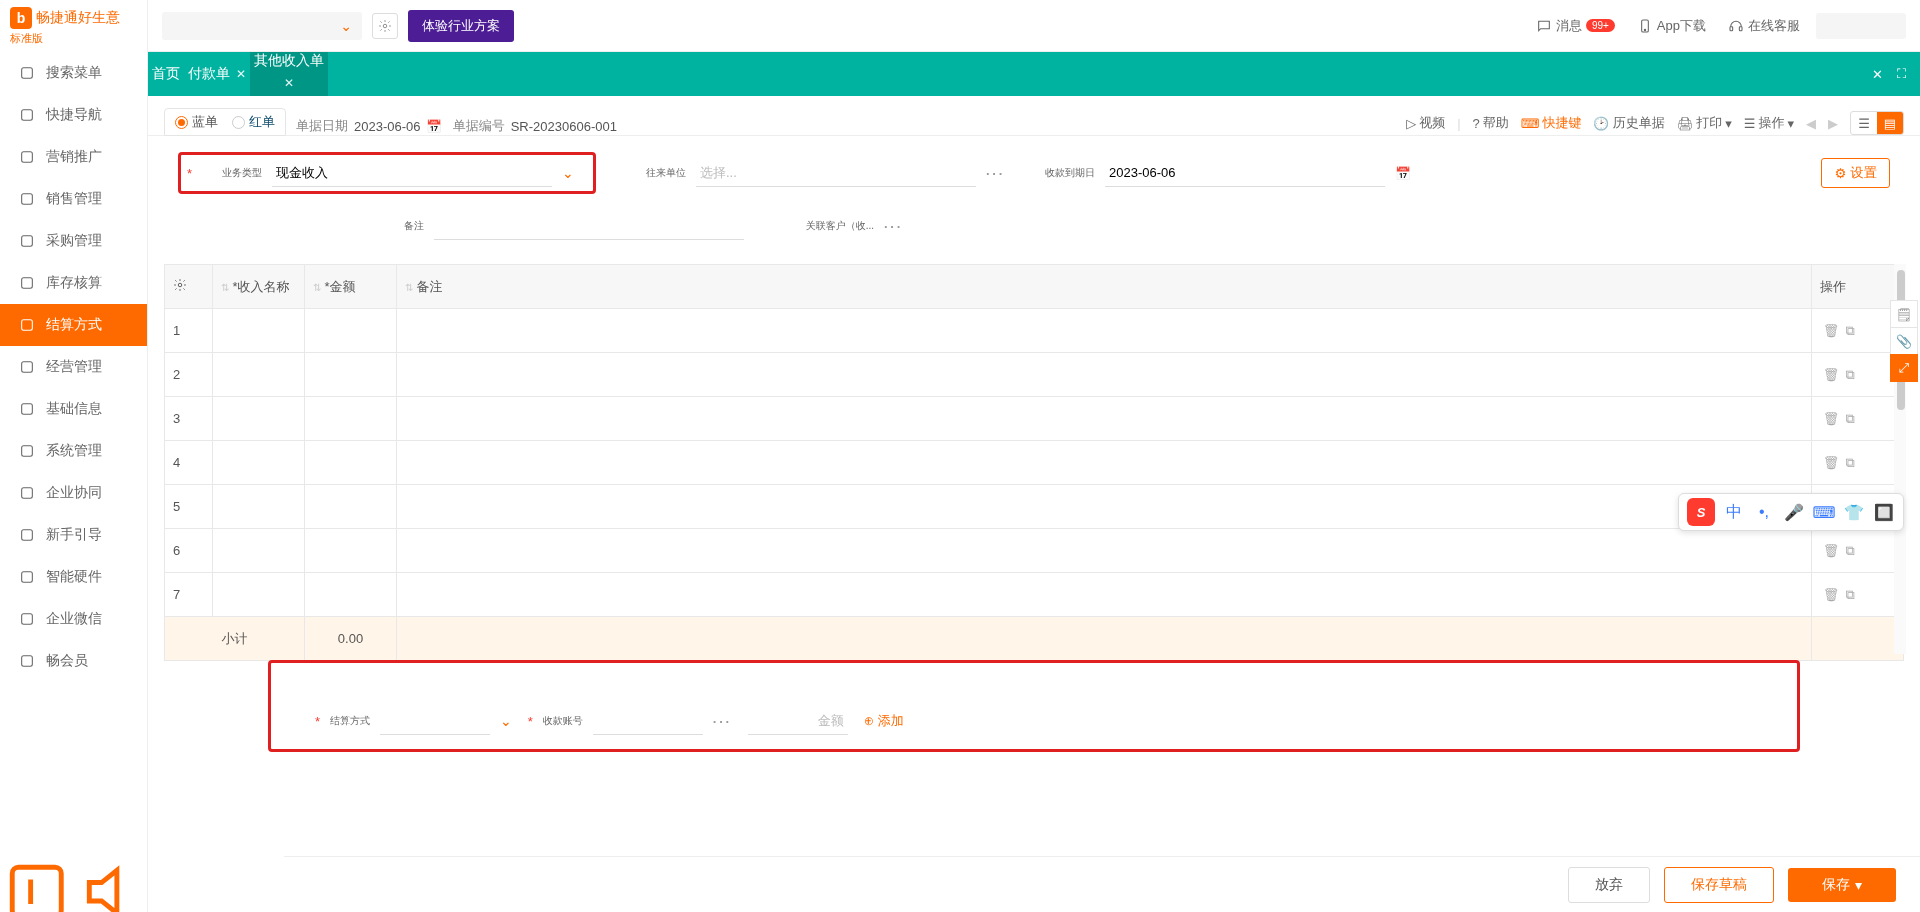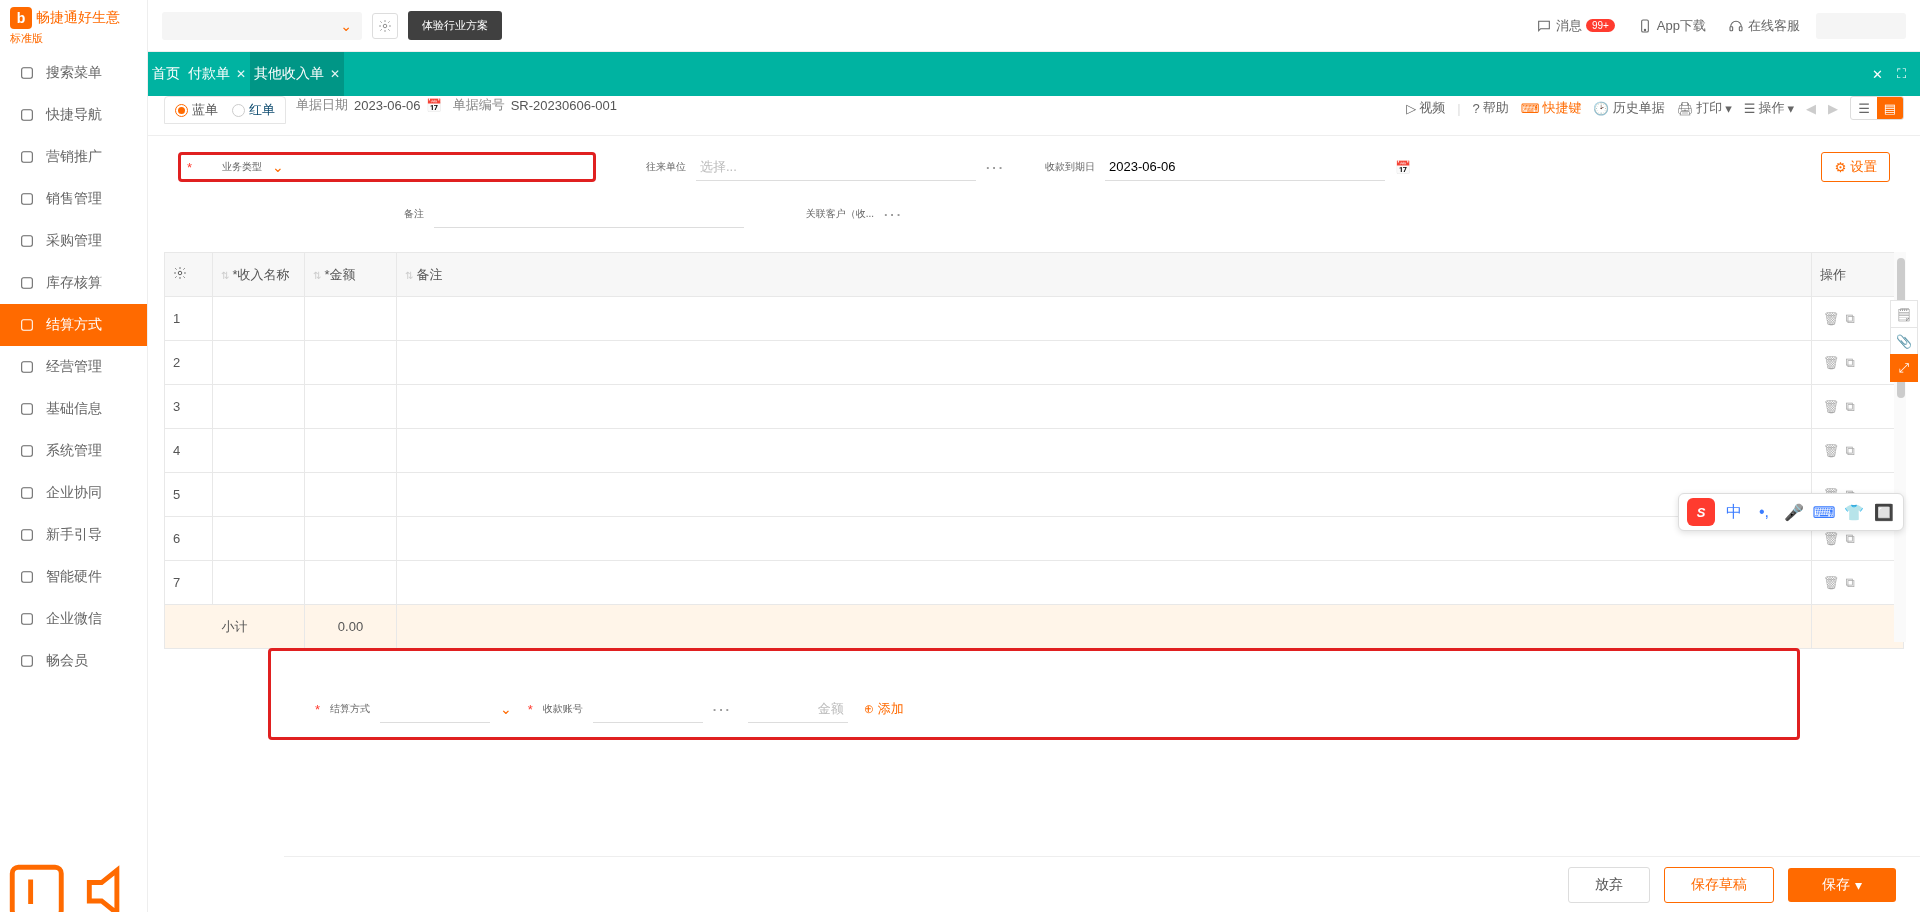--- a/index.html
+++ b/index.html
@@ -20,36 +20,36 @@
 .menu-icon svg { width: 16px; height: 16px; }
 .sidebar-footer { height: 40px; display: flex; }
 .sidebar-footer div { flex: 1; display: flex; align-items: center; justify-content: center; color: #ff6a00; cursor: pointer; }
 
 
 .main { flex: 1; display: flex; flex-direction: column; position: relative; }
 .topbar { height: 52px; display: flex; align-items: center; padding: 0 14px; border-bottom: 1px solid #eee; gap: 10px; }
 .org-selector { display: flex; align-items: center; gap: 8px; color: #999; background:#f5f5f5; border-radius:3px; padding:4px 10px; width:200px; height:28px; }
 .chevdown { color:#ff6a00; font-size:14px; margin-left:auto;}
 .gear-btn { width:26px; height:26px; border:1px solid #ddd; border-radius:3px; display:flex; align-items:center; justify-content:center; color:#888; cursor:pointer; }
-.orange-btn { background:#404040; color:#fff; border:none; border-radius:3px; padding:7px 14px; cursor:pointer; font-size:11px; }
+.orange-btn { background:#4c1d95; color:#fff; border:none; border-radius:3px; padding:7px 14px; cursor:pointer; font-size:13px; }
 .tb-spacer { flex:1; }
 .tb-item { display:flex; align-items:center; gap:4px; color:#666; cursor:pointer; padding:0 6px; }
 .badge { background:#ff3b2f; color:#fff; border-radius:9px; font-size:10px; padding:1px 6px; }
 .user-block { background:#f5f5f5; width:90px; height:26px; border-radius:3px; }
 
 
 .tabbar { height: 44px; background: #00b3a1; display: flex; align-items: stretch; }
 .tab { display:flex; align-items:center; gap:6px; padding:0 4px; color:#fff; font-size:14px; cursor:pointer; }
-.tab.active { background:#009686; }
+.tab.active { background:#009686;flex-direction:column; }
 .tab .close { font-size:12px; opacity:.9; cursor:pointer; }
 .tabbar-end { margin-left:auto; display:flex; align-items:center; gap:6px; padding:0 10px; color:#fff; }
 .tabbar-end span { cursor:pointer; padding:4px; }
 
 
-.toolbar { height: 40px; display:flex; align-items:flex-start; padding:0 16px; border-bottom:1px solid #eee; gap:10px; font-size:13px; color:#555; }
+.toolbar { height: 40px; display:flex; align-items:flex-end; padding:0 16px; border-bottom:1px solid #eee; gap:10px; font-size:13px; color:#555; }
 .tool-left { display:flex; align-items:center; gap:14px; background:#fff; padding:4px 10px; border:1px solid #e5e5e5; border-radius:4px 4px 0 0; margin-bottom:-1px; }
 .radio { display:flex; align-items:center; gap:4px; cursor:pointer; }
 .radio-dot { width:13px; height:13px; border-radius:50%; border:1.5px solid #ccc; display:inline-block; position:relative; }
 .radio.checked .radio-dot { border-color:#ff6a00; }
 .radio.checked .radio-dot::after { content:''; position:absolute; inset:2px; background:#ff6a00; border-radius:50%; }
 .tool-info { display:flex; align-items:center; gap:6px; }
 .tool-info .lbl { color:#888; }
 .cal-ic { color:#ff6a00; }
 .tool-right { margin-left:auto; display:flex; align-items:center; gap:12px; color:#666; }
 .tool-right .titem { display:flex; align-items:center; gap:3px; cursor:pointer; }
@@ -363,20 +363,21 @@
         </div>
       </div>
     </div>
 
     <div class="form-area">
       <div class="form-row">
         <div class="hl-box">
           <div class="field field-biz">
             <span class="req">*</span>
             <span class="flabel">业务类型</span>
+            <input class="finput" value="现金收入" style="">
             <span class="dd-arrow">⌄</span>
           </div>
         </div>
         <div class="field field-unit">
           <span class="flabel">往来单位</span>
           <input class="finput" placeholder="选择..." style="">
           <span class="more-dots">···</span>
         </div>
         <div class="field field-date2">
           <span class="flabel">收款到期日</span>

